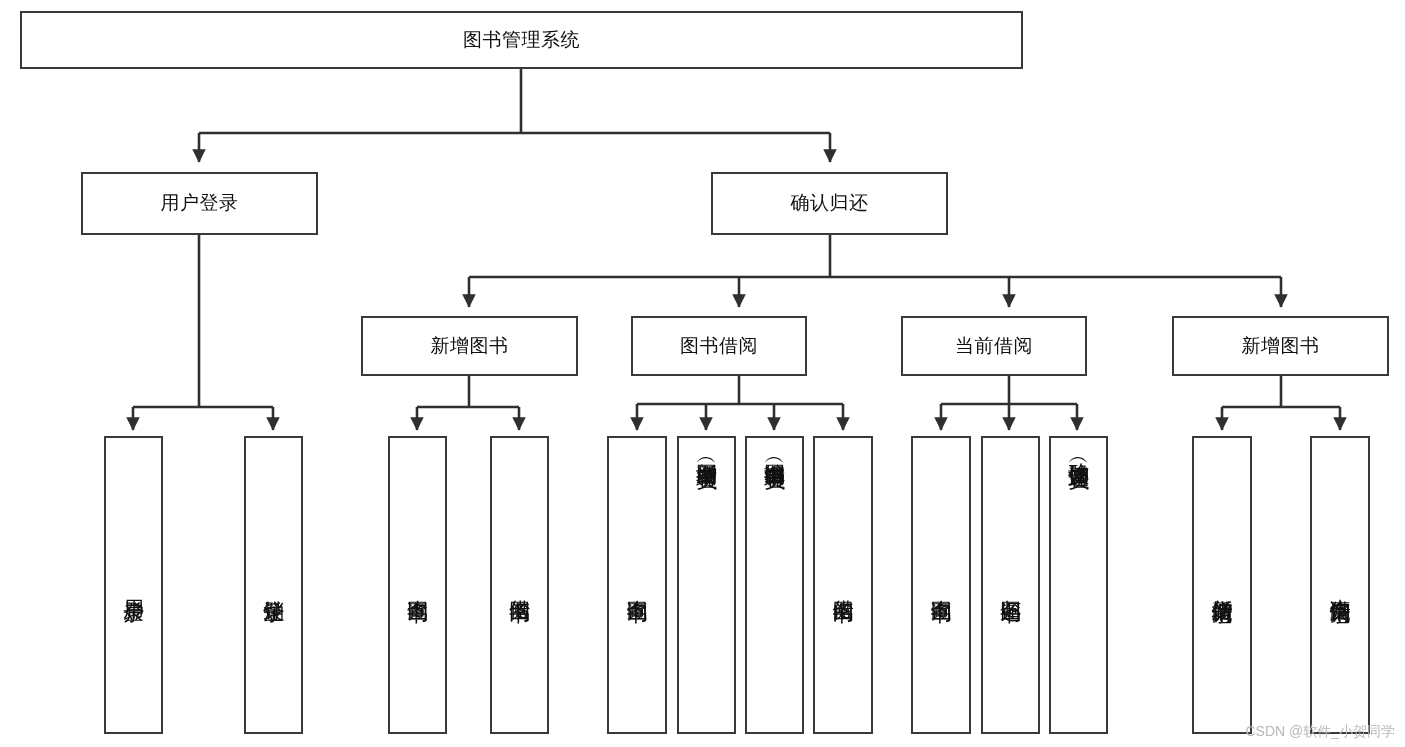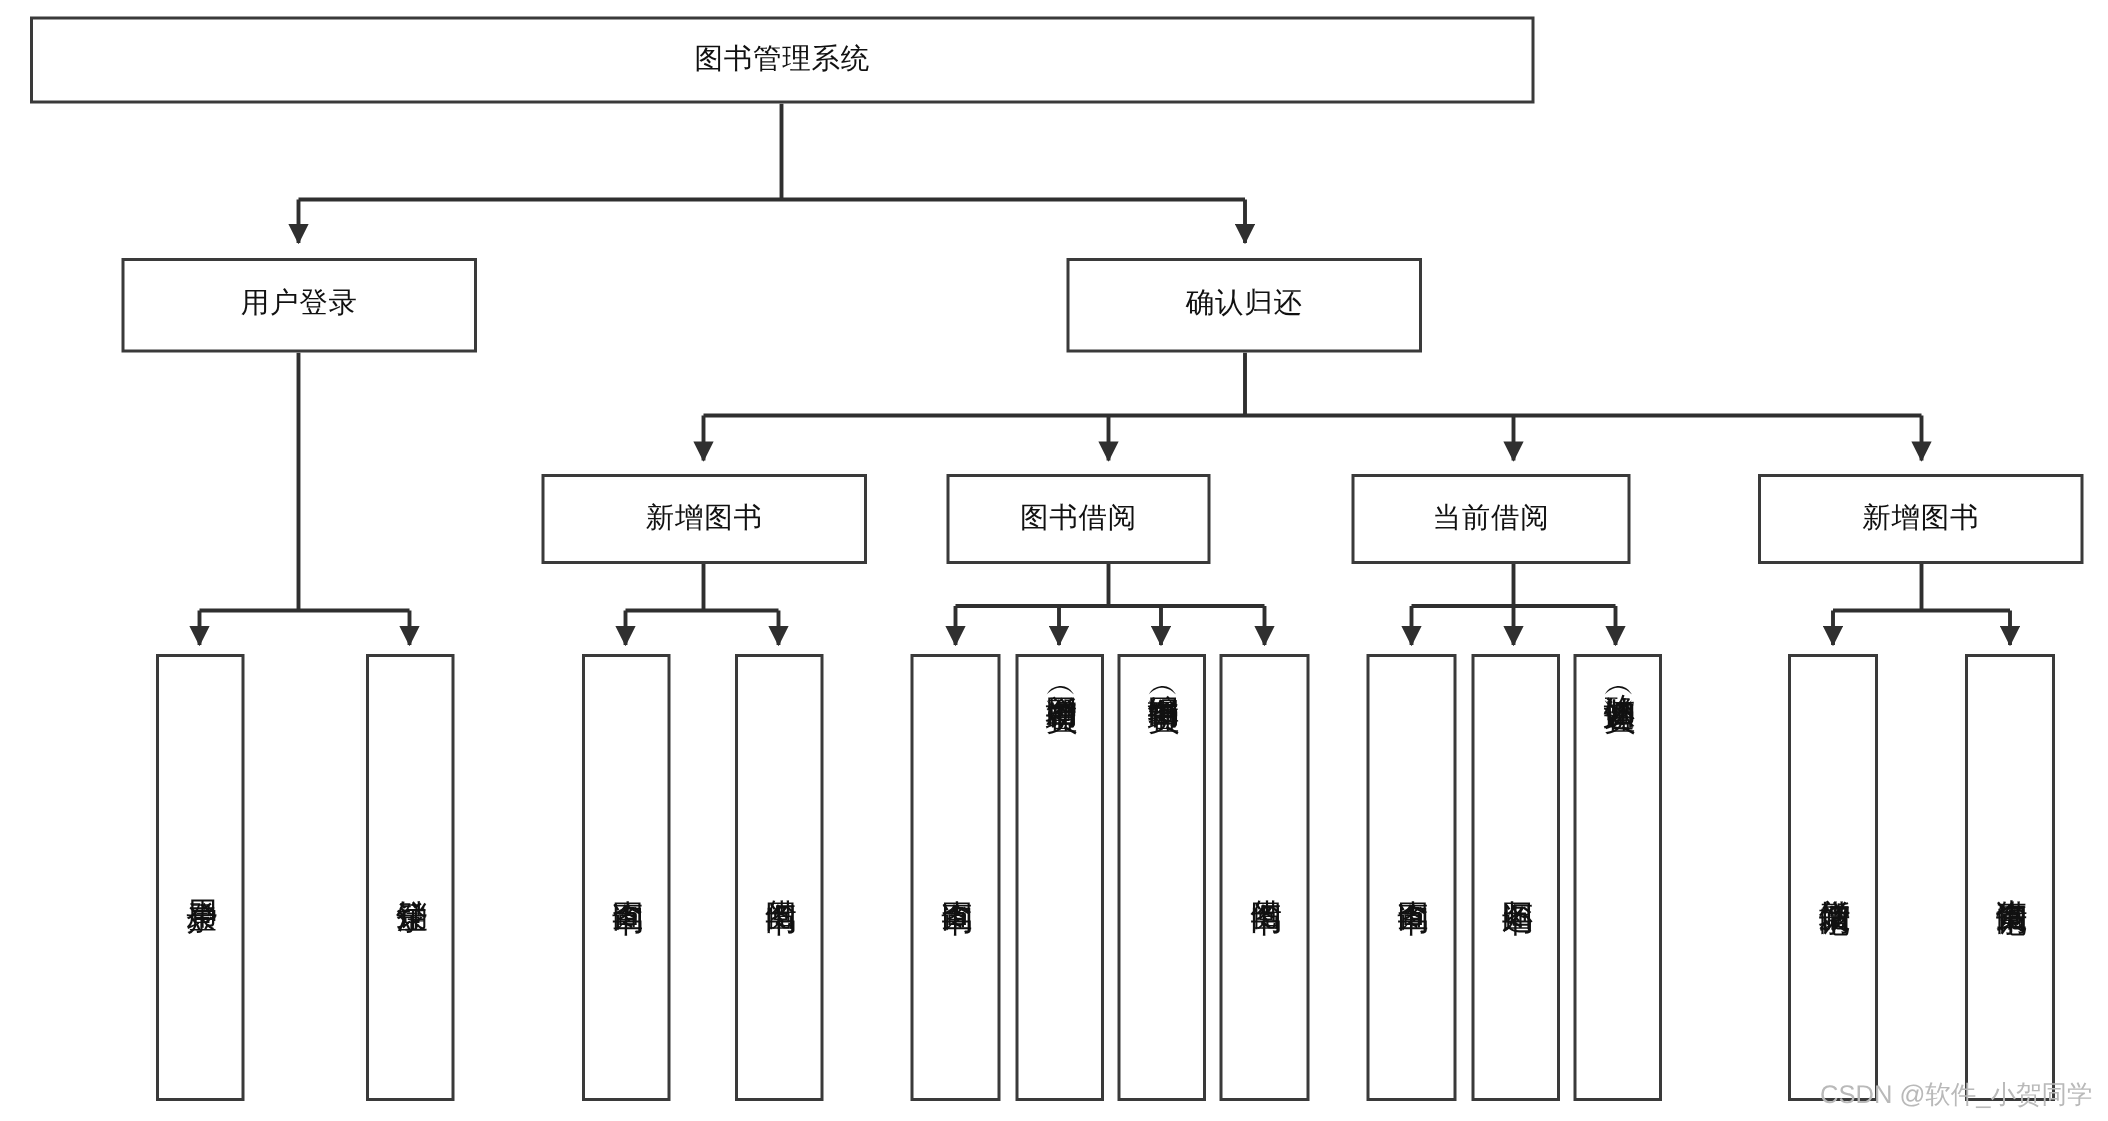--- a/index.html
+++ b/index.html
@@ -62,21 +62,21 @@
     margin: 0 auto;
   }
   .node.vert.mid {
     align-items: center;
     padding-top: 0;
   }
   #watermark {
     position: absolute;
     right: 10px;
     bottom: 6px;
-    font-size: 17px;
+    font-size: 14px;
     color: #b9b9b9;
     white-space: nowrap;
     z-index: 3;
     font-family: "Liberation Sans", "DejaVu Sans", sans-serif;
   }
 </style>
 </head>
 <body>
 
 <div id="canvas">

